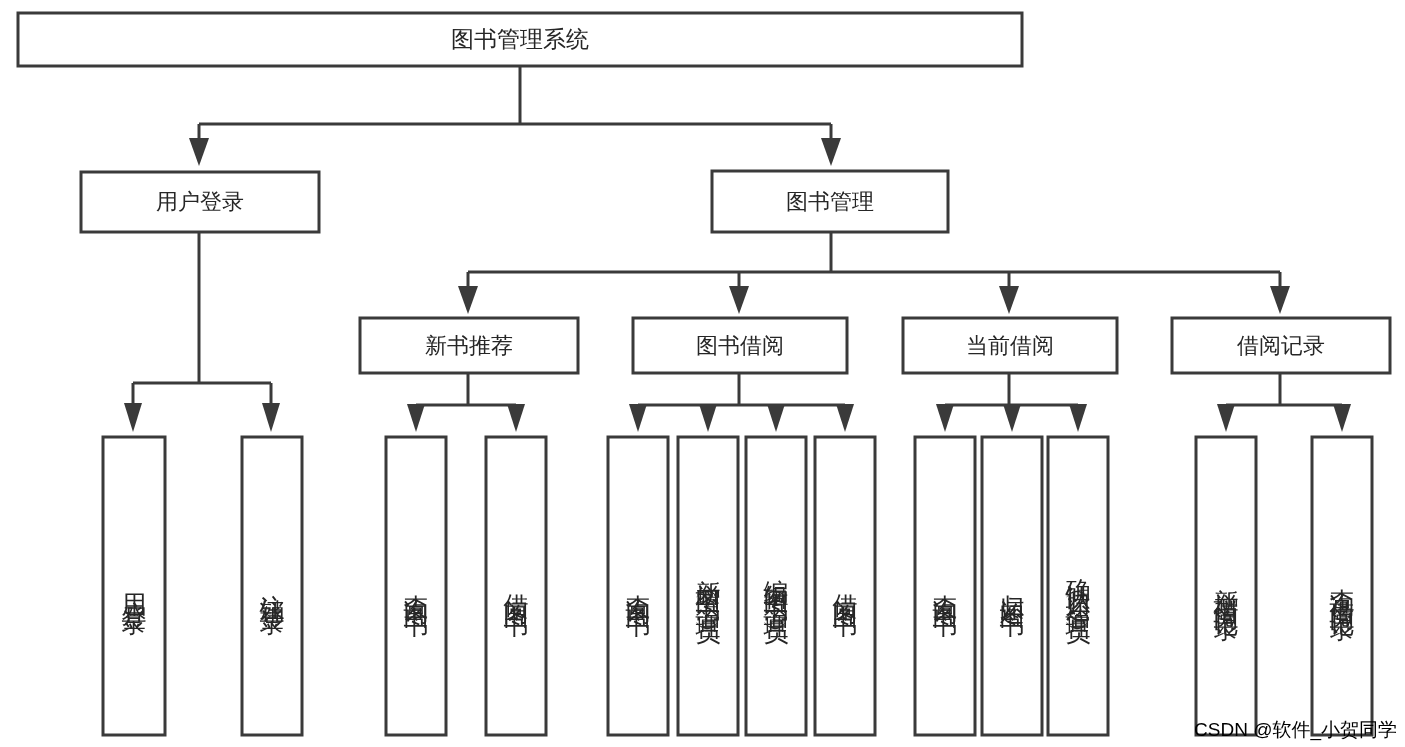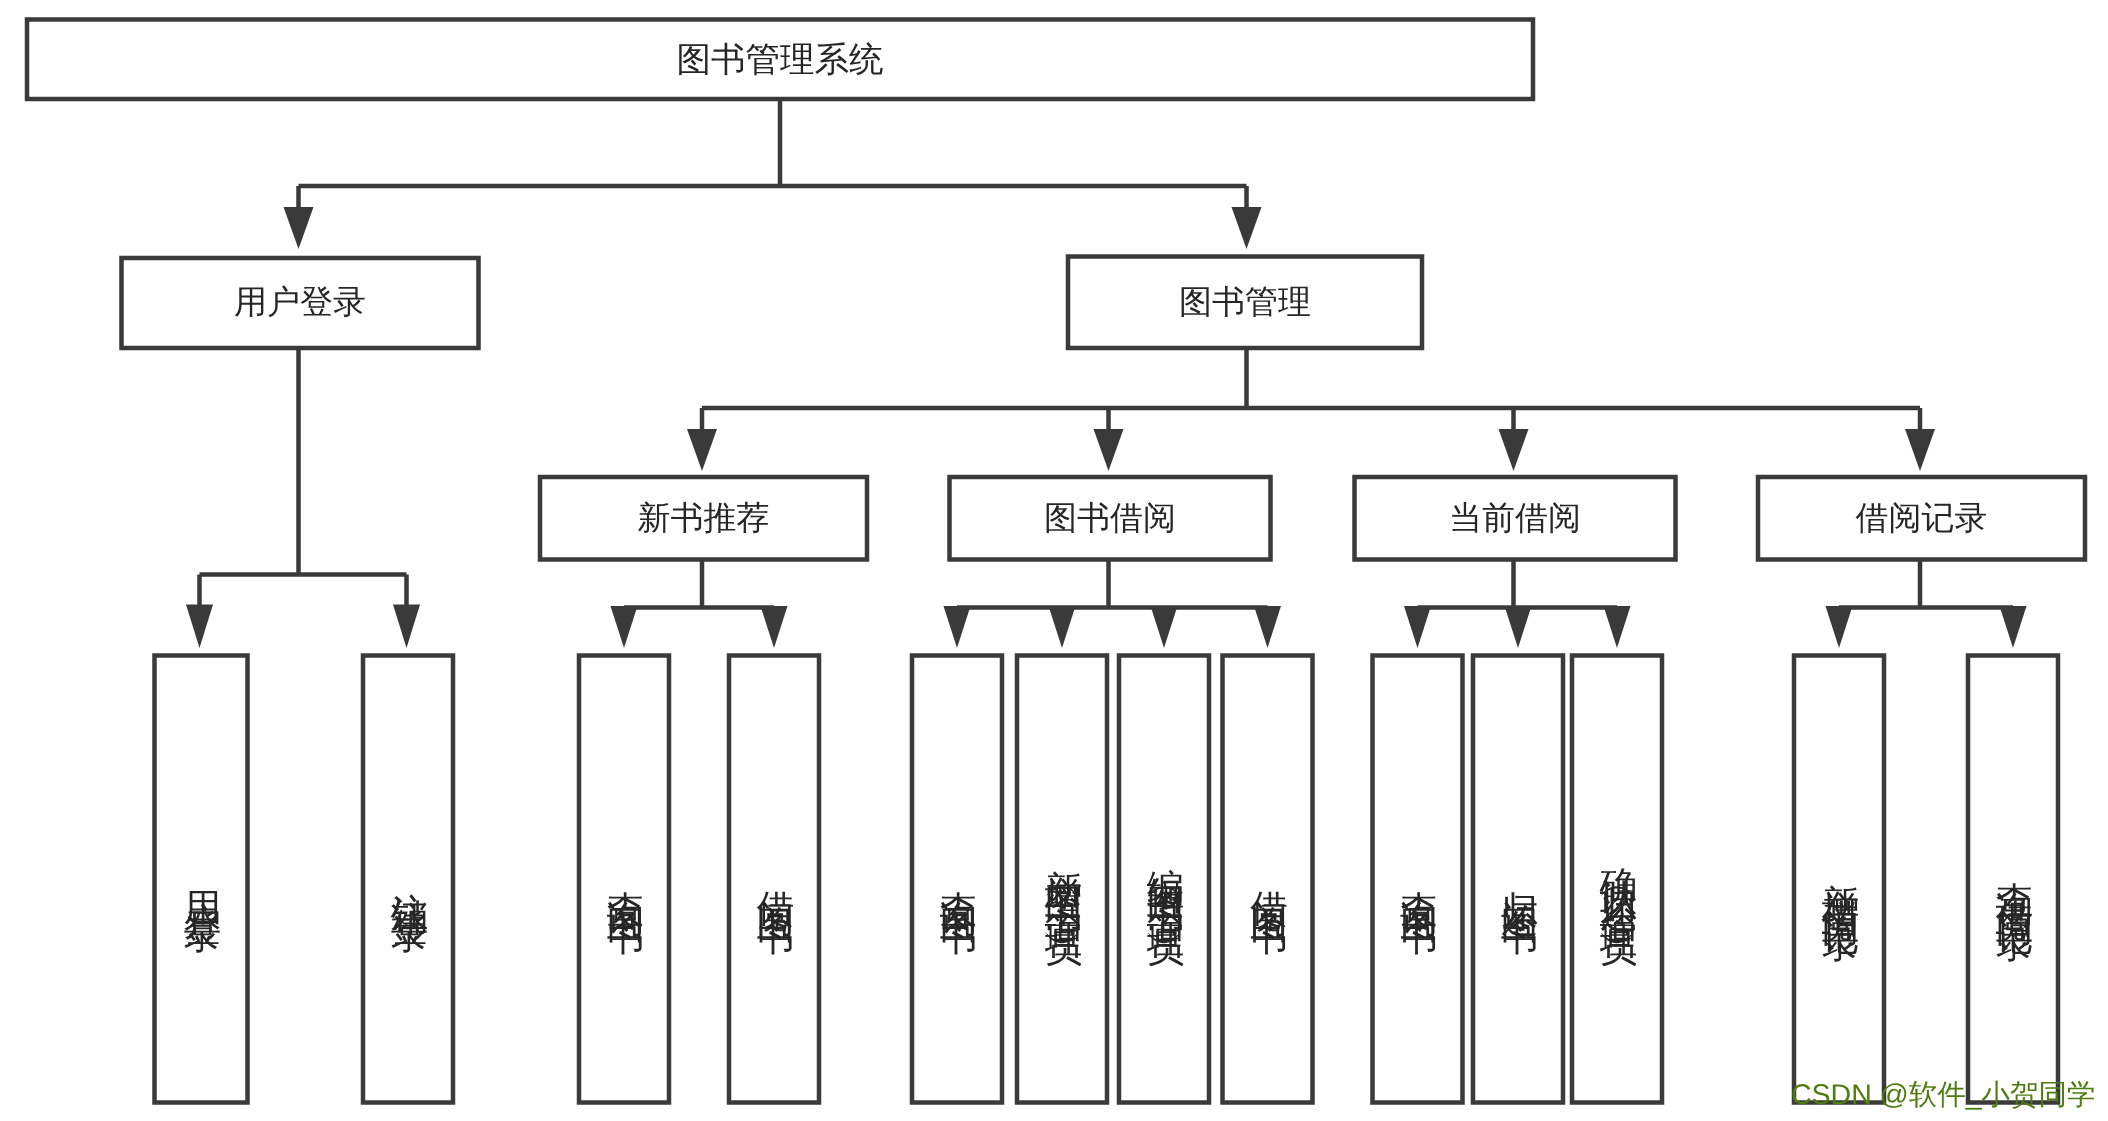--- a/index.html
+++ b/index.html
@@ -64,21 +64,21 @@
     color: #262626;
     white-space: nowrap;
     pointer-events: none;
   }
   .watermark {
     position: absolute;
     right: 8px;
     bottom: 4px;
     font-family: "Liberation Sans", "DejaVu Sans", sans-serif;
     font-size: 19px;
-    color: #4d7c0f;
+    color: #000000;
     white-space: nowrap;
   }
 </style>
 </head>
 <body>
 
 <div id="diagram-root">
 
   <svg id="flow-svg" viewBox="0 0 1405 747">
 

